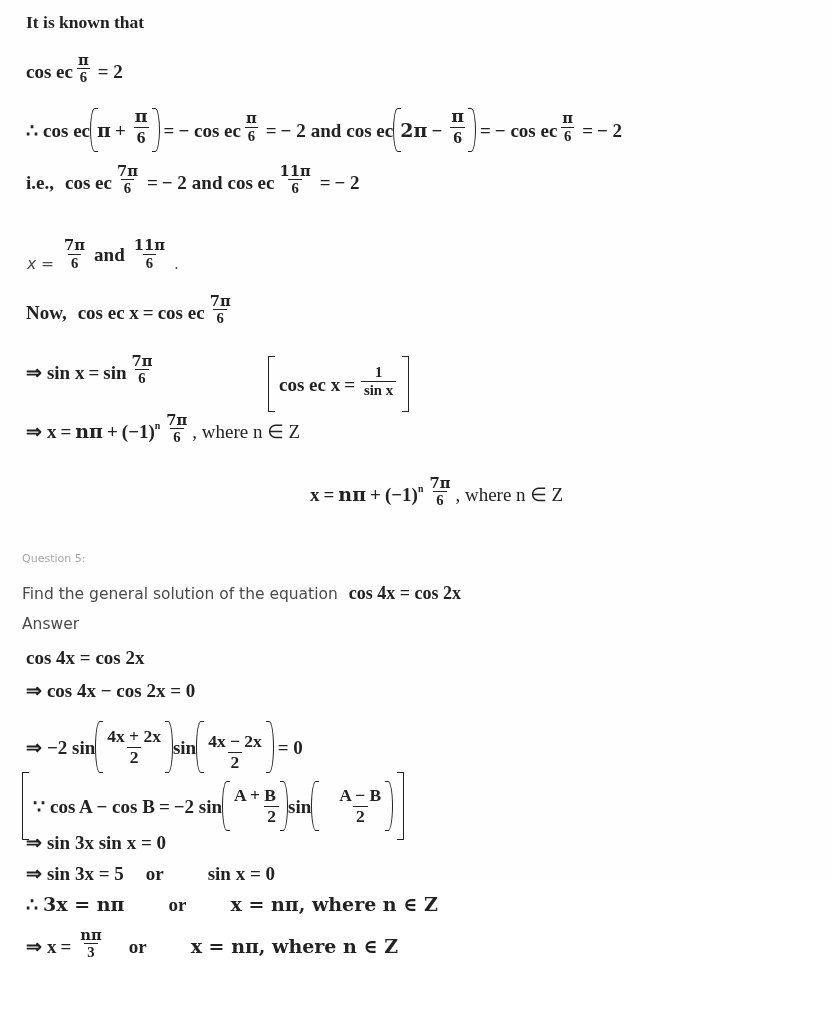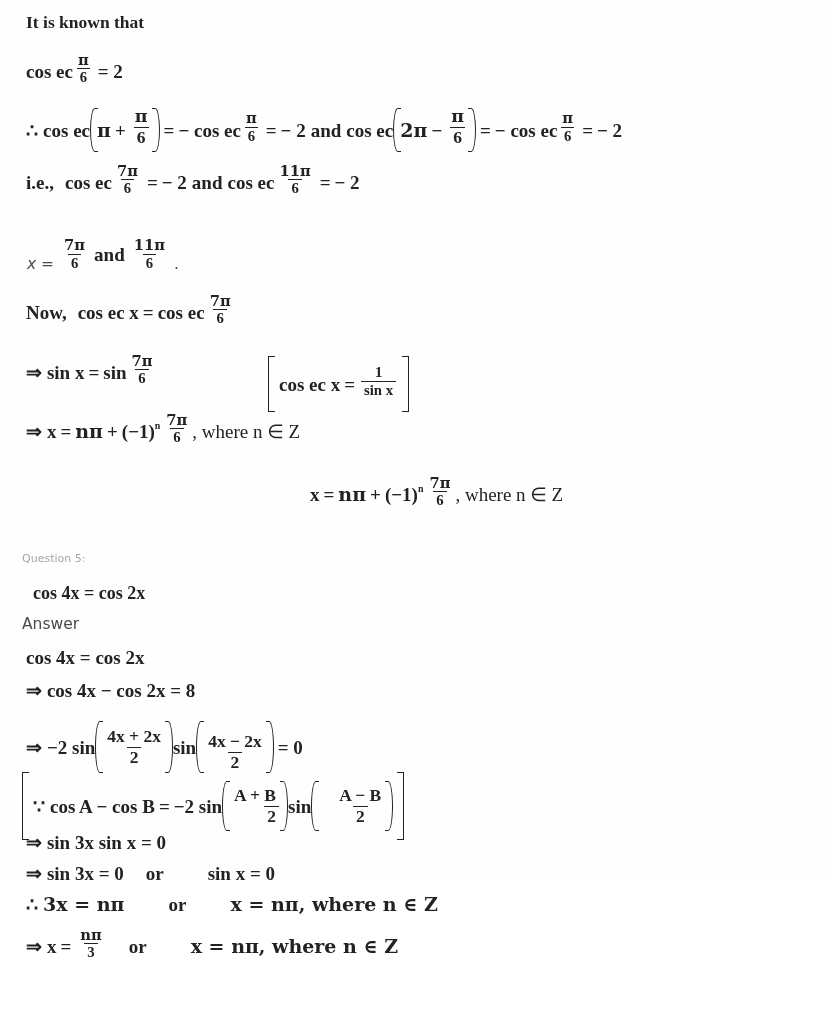--- a/index.html
+++ b/index.html
@@ -303,36 +303,37 @@
       <span class="den math bold">6</span>
     </span>
     <span class="math">, where n ∈ Z</span>
   </div>
 
   <div class="row" style="left:22px; top:552px;">
     <span class="qhead">Question 5:</span>
   </div>
 
   <div class="row" style="left:22px; top:586px;">
+    <span class="prose">Find the general solution of the equation</span>
     <span class="sp-m"></span>
     <span class="math bold" style="font-size:18px; position:relative; top:-2px;">cos 4x = cos 2x</span>
   </div>
 
   <div class="row" style="left:22px; top:617px;align-items:center;">
     <span class="prose">Answer</span>
   </div>
 
   <div class="row" style="left:26px; top:648px;">
     <span class="math bold">cos 4x = cos 2x</span>
   </div>
 
   <div class="row" style="left:26px; top:681px;">
     <span class="math bold">⇒</span>
     <span class="sp-s"></span>
-    <span class="math bold">cos 4x − cos 2x = 8</span>
+    <span class="math bold">cos 4x − cos 2x = 0</span>
   </div>
 
   <div class="row" style="left:26px; top:721px;">
     <span class="math bold">⇒</span>
     <span class="sp-s"></span>
     <span class="math bold">−2 sin</span>
     <span class="paren math bold" style="height:52px;text-align:right;">
       <span class="frac" style="top:0;">
         <span class="num math bold">4x + 2x</span>
         <span class="den math bold">2</span>
@@ -375,21 +376,21 @@
 
   <div class="row" style="left:26px; top:833px;">
     <span class="math bold">⇒</span>
     <span class="sp-s"></span>
     <span class="math bold">sin 3x sin x = 0</span>
   </div>
 
   <div class="row" style="left:26px; top:864px;">
     <span class="math bold">⇒</span>
     <span class="sp-s"></span>
-    <span class="math bold">sin 3x = 0</span>
+    <span class="math bold">sin 3x = 5</span>
     <span class="sp-l"></span>
     <span class="math bold">or</span>
     <span class="sp-xl"></span>
     <span class="math bold">sin x = 0</span>
   </div>
 
   <div class="row" style="left:26px; top:895px;">
     <span class="math bold">∴</span>
     <span class="sp-s"></span>
     <span class="math bold greek">3x = nπ</span>

